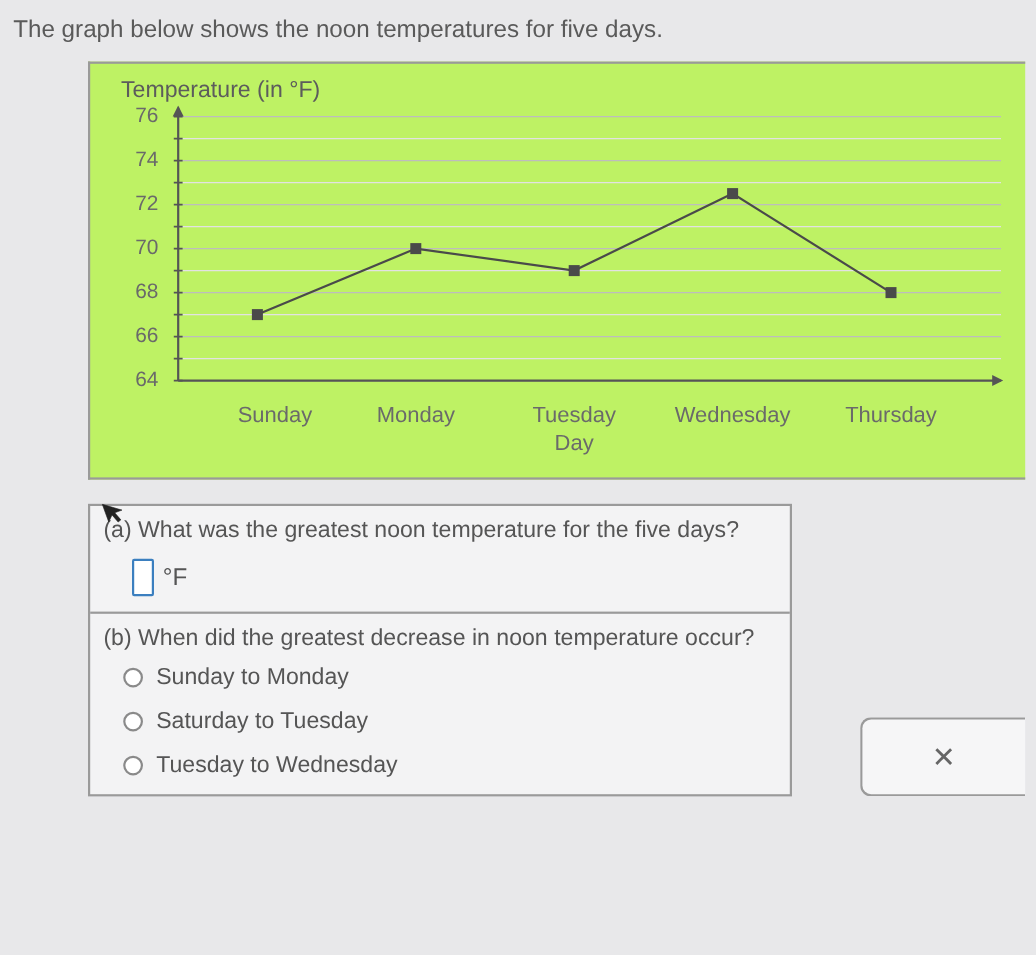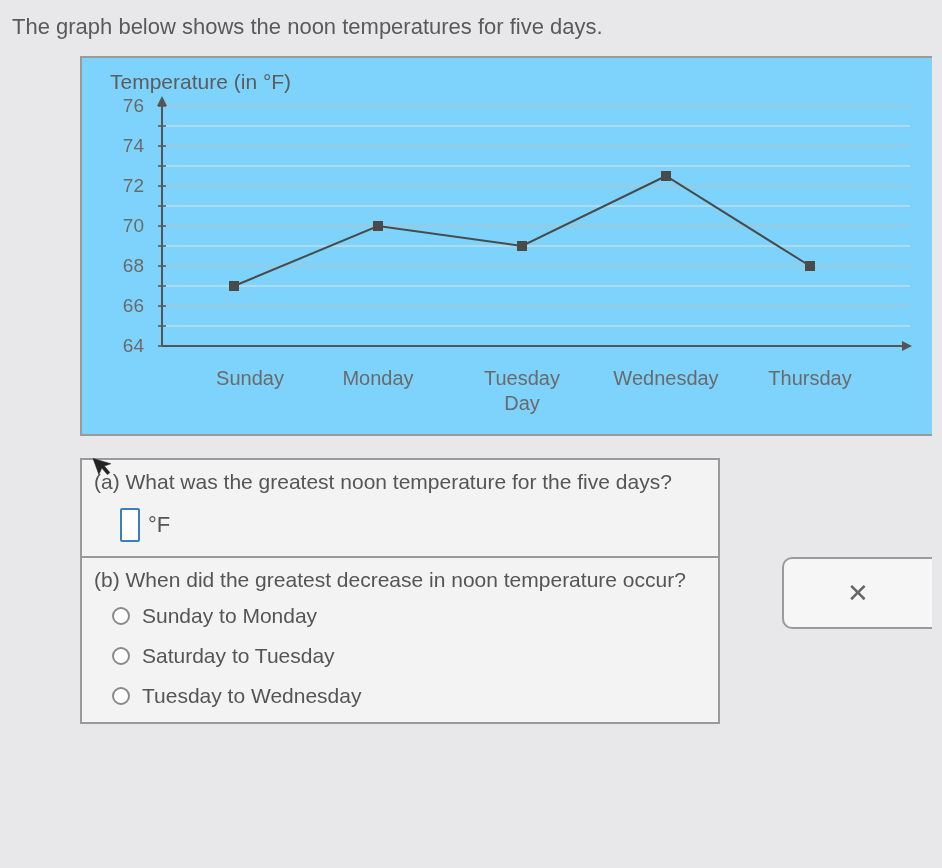--- a/index.html
+++ b/index.html
@@ -17,21 +17,21 @@
   .intro {
     font-size: 22px;
     color: #5a5a5a;
     padding: 14px 0 16px 12px;
   }
   .chart-box {
     margin-left: 80px;
     width: 852px;
     border: 2px solid #9a9a9a;
     border-right: none;
-    background: #7dd3fc;
+    background: #bef264;
     padding: 12px 8px 18px 16px;
   }
   .chart-title {
     font-size: 21px;
     color: #5c5c5c;
     margin: 0 0 2px 12px;
   }
   .plot-wrap {
     position: relative;
     margin-left: 8px;
@@ -77,21 +77,21 @@
     position: absolute;
     left: 96px;
     top: 454px;
     font-size: 22px;
     color: #222;
     transform: rotate(-20deg);
   }
 
   .qa-row {
     display: flex;
-    align-items: center;
+    align-items: flex-end;
     margin-top: 22px;
     margin-left: 80px;
   }
   .qa-box {
     width: 640px;
     border: 2px solid #9a9a9a;
     background: #f3f3f4;
   }
   .qa-section {
     padding: 10px 12px 14px 12px;

